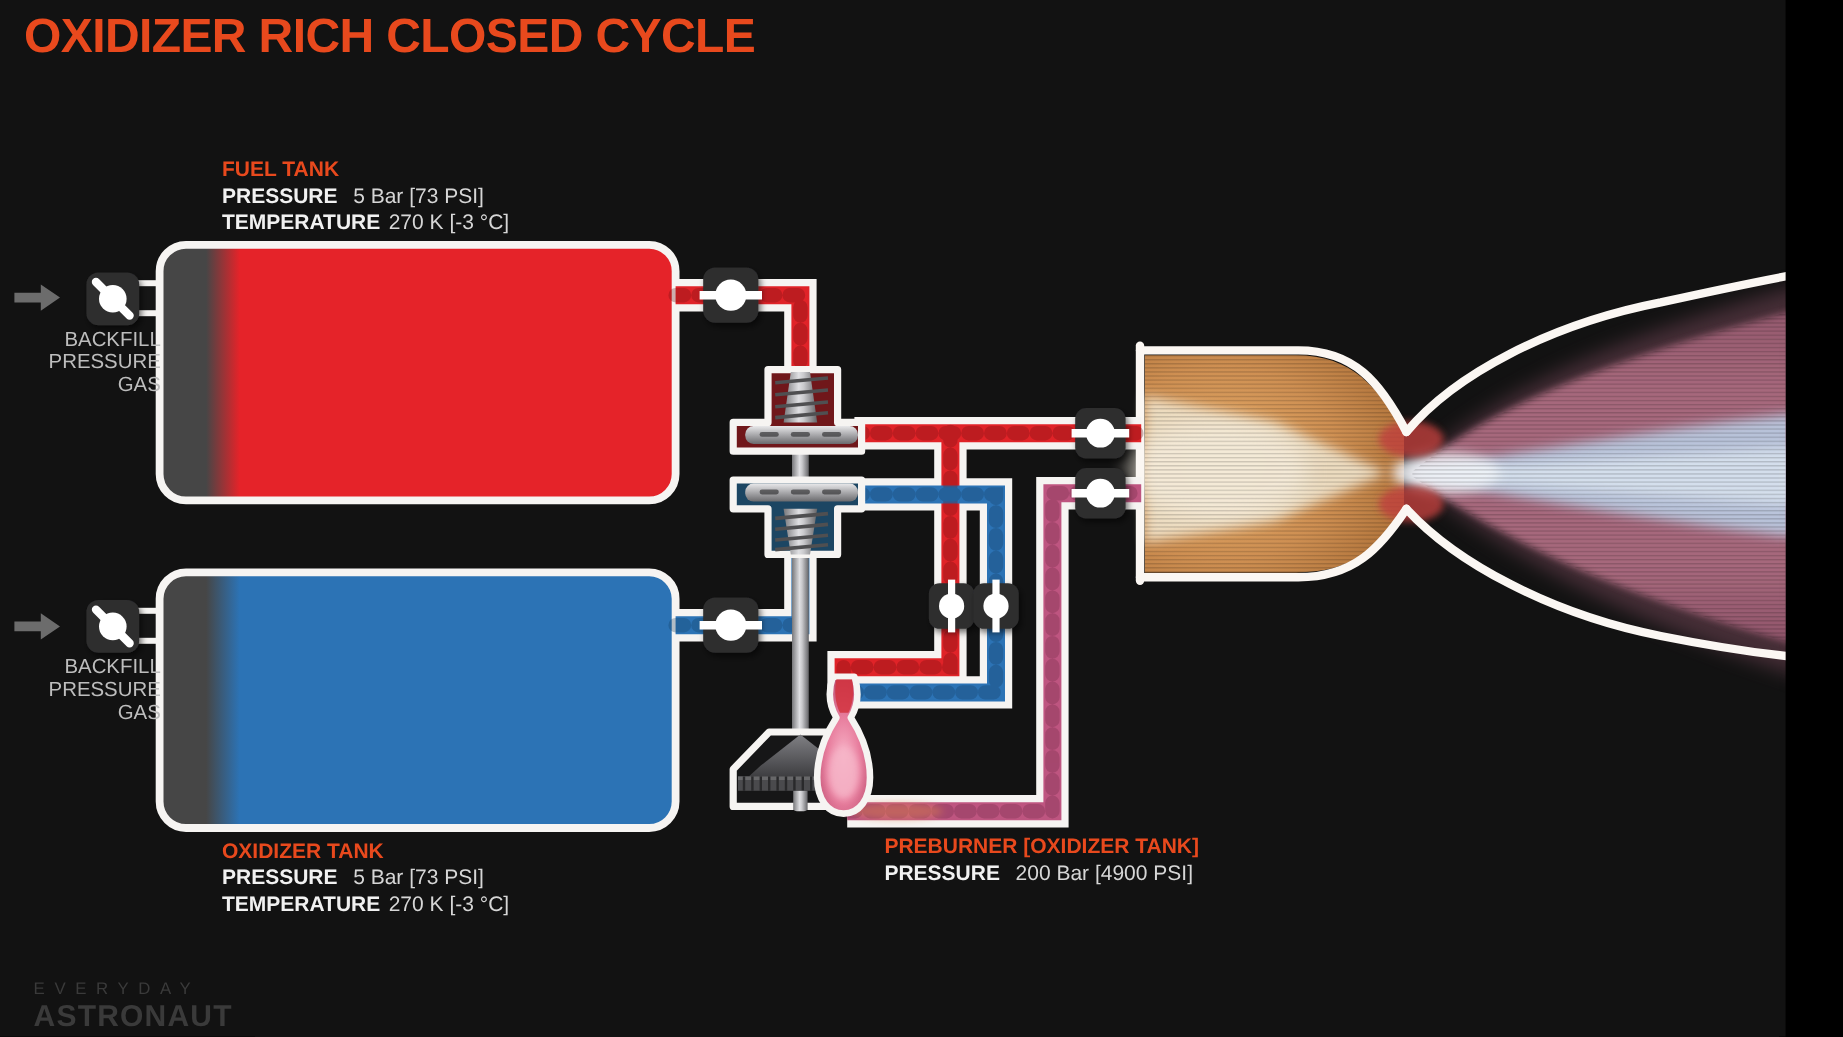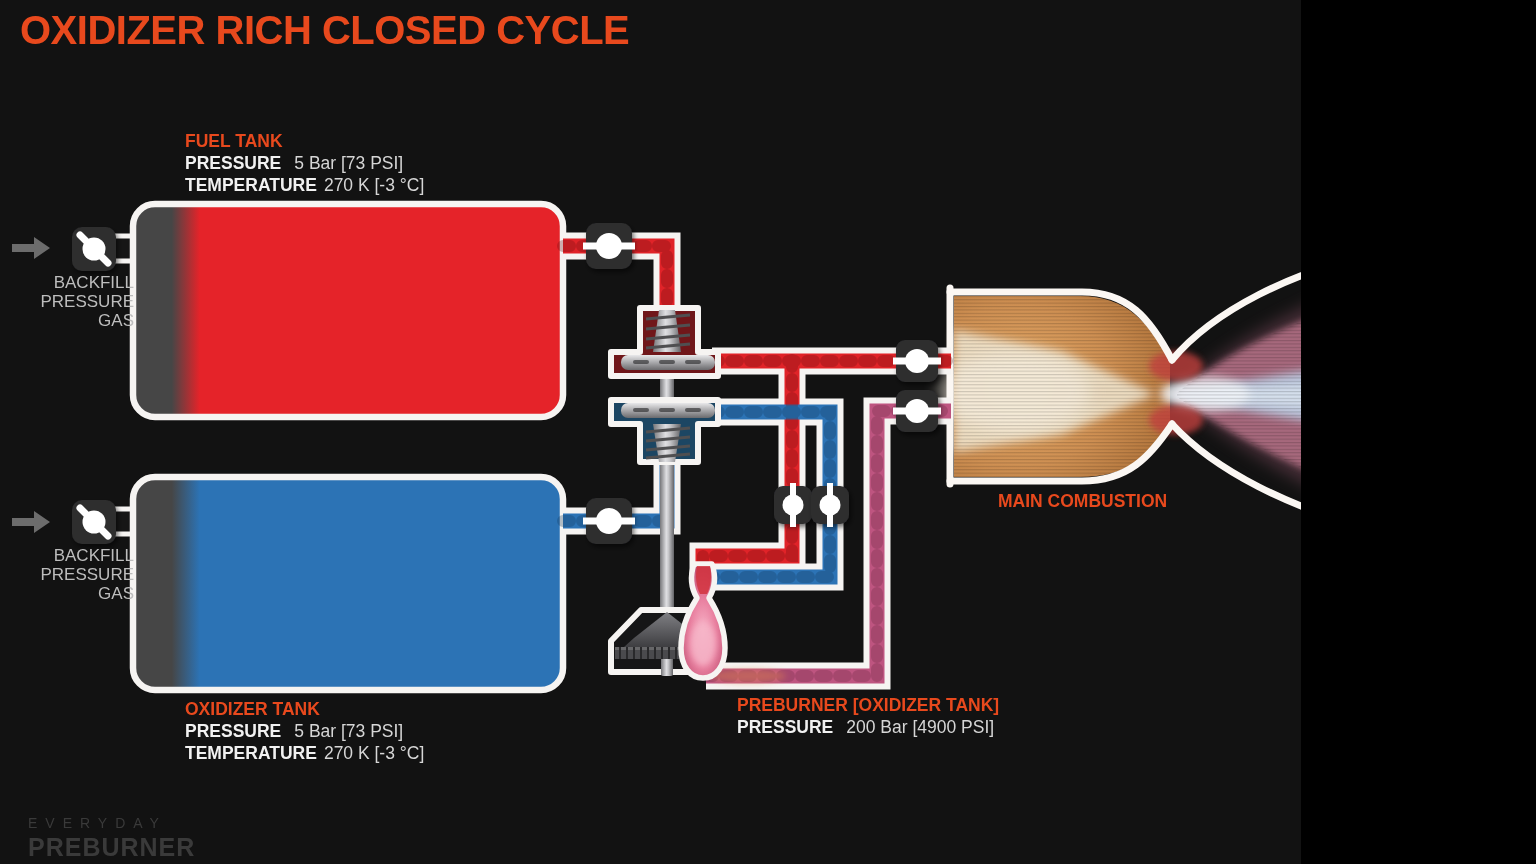--- a/index.html
+++ b/index.html
@@ -1,17 +1,17 @@
 <!DOCTYPE html>
 <html style="--background: #121212; --accent-orange: #E8491D; --fuel-red: #E02328; --oxidizer-blue: #2C73B5; --preburner-pink: #BE5580; --pipe-casing: #F6F4F2; --valve-bg: #2D2D2E; --text-primary: #F1F1F1; --text-secondary: #D6D6D6; --text-muted: #BDBDBD; --logo-gray: #3A3A3A;"><head>
 <meta charset="utf-8">
 <style>
   html,body{margin:0;padding:0;background:#000;}
   #stage{
-    position:relative;width:1301px;height:864px;overflow:hidden;
+    position:relative;width:1488px;height:864px;overflow:hidden;
     background:var(--background,#121212);
     font-family:"Liberation Sans",sans-serif;
   }
   #diagram{position:absolute;left:0;top:0;width:1536px;height:864px;}
   .title{
     position:absolute;left:20px;top:8px;
     font-size:40px;font-weight:700;letter-spacing:-0.5px;
     color:var(--accent-orange,#E8491D);white-space:nowrap;
   }
   .label-block{
@@ -279,35 +279,34 @@
     <div><span class="lb-key">TEMPERATURE</span><span class="lb-val">270 K [-3 °C]</span></div>
   </div>
 
   <div class="label-block" style="left:137px;top:698px">
     <div class="lb-title">OXIDIZER TANK</div>
     <div><span class="lb-key wide">PRESSURE</span><span class="lb-val">5 Bar [73 PSI]</span></div>
     <div><span class="lb-key">TEMPERATURE</span><span class="lb-val">270 K [-3 °C]</span></div>
   </div>
 
   <div class="label-block" style="left:950px;top:490px">
-    <div class="lb-title">MAIN COMBUSTION</div>
   </div>
 
   <div class="label-block" style="left:689px;top:694px">
     <div class="lb-title">PREBURNER [OXIDIZER TANK]</div>
     <div><span class="lb-key wide">PRESSURE</span><span class="lb-val">200 Bar [4900 PSI]</span></div>
   </div>
 
   <div class="backfill" style="left:2px;top:273px">
     <div>BACKFILL</div>
     <div>PRESSURE GAS</div>
   </div>
   <div class="backfill" style="left:2px;top:546px">
     <div>BACKFILL</div>
     <div>PRESSURE GAS</div>
   </div>
 
   <div class="logo">
     <div class="logo-line1">EVERYDAY</div>
-    <div class="logo-line2">PREBURNER</div>
+    <div class="logo-line2">ASTRONAUT</div>
   </div>
 
 </div>
 
 </body></html>

